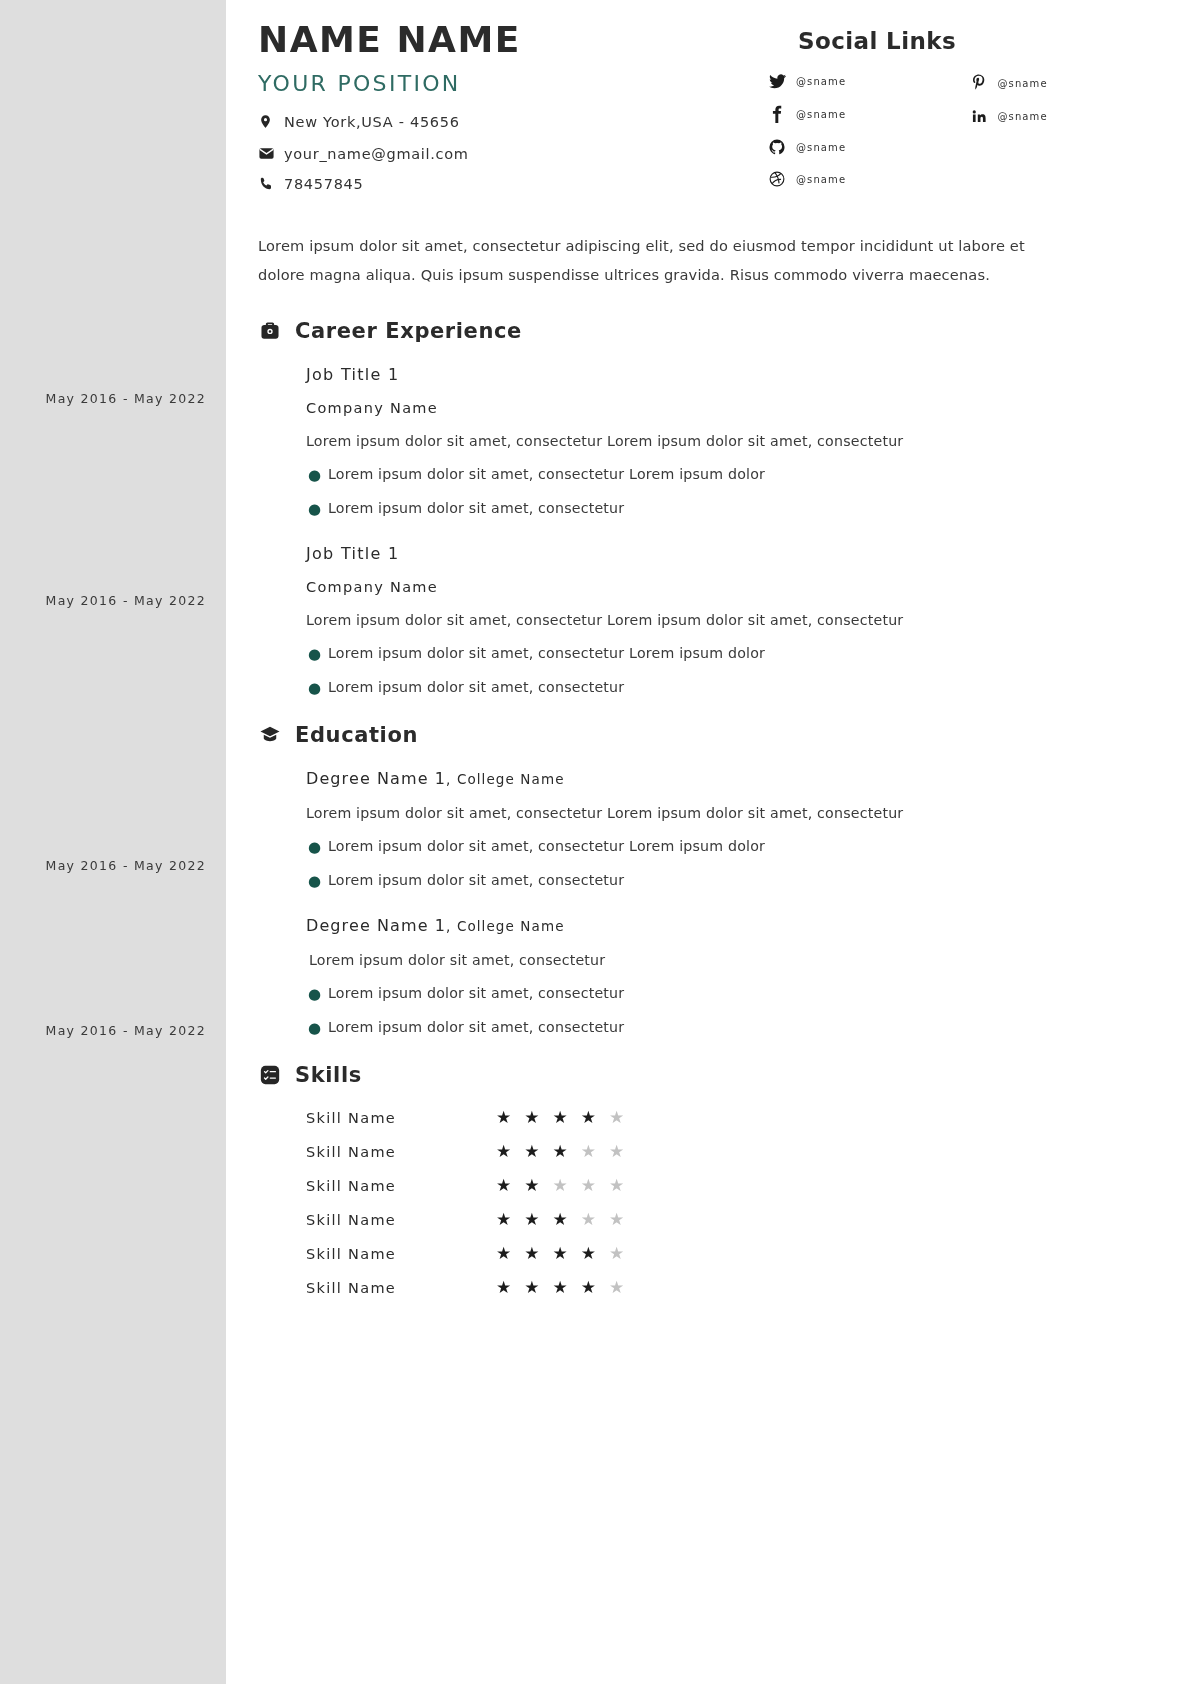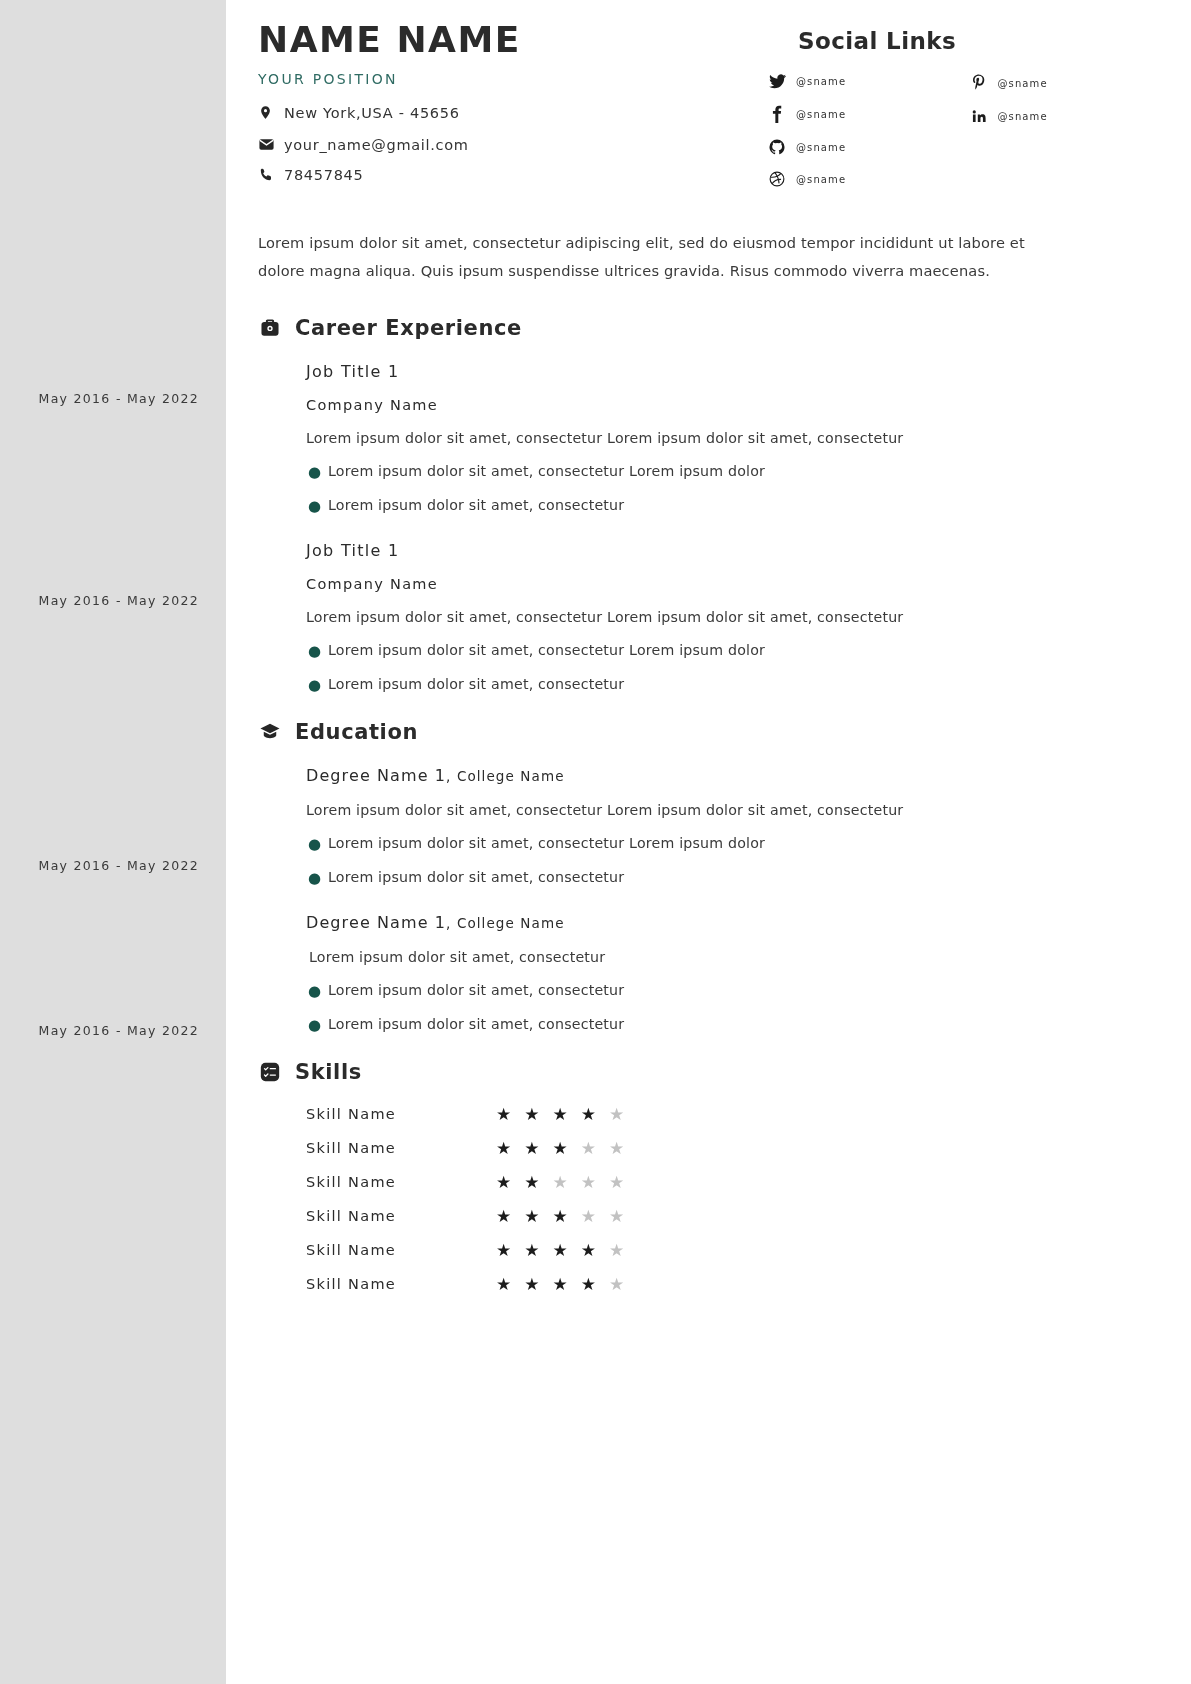--- a/index.html
+++ b/index.html
@@ -15,21 +15,21 @@
 
   
   .rail {
     width:226px;
     background:#dedede;
     flex:0 0 226px;
     position:relative;
   }
   .rail-date {
     position:absolute;
-    right:27px;
+    right:20px;
     text-align:left;
     font-size:12.5px;
     letter-spacing:1.3px;
     color:#3a3a3a;
     white-space:nowrap;
   }
 
   
   .main {
     flex:1;
@@ -42,21 +42,21 @@
   .head-left { width:500px; flex:0 0 500px; }
   .name {
     font-size:36px;
     font-weight:700;
     letter-spacing:1.5px;
     color:#2b2b2b;
     line-height:1.2;
   }
   .position {
     margin-top:10px;
-    font-size:14px;
+    font-size:22px;
     letter-spacing:2.3px;
     color:#2f6b63;
   }
   .contact-list { margin-top:16px; }
   .contact-row {
     display:flex;
     align-items:center;
     margin-bottom:14px;
   }
   .contact-icon {

